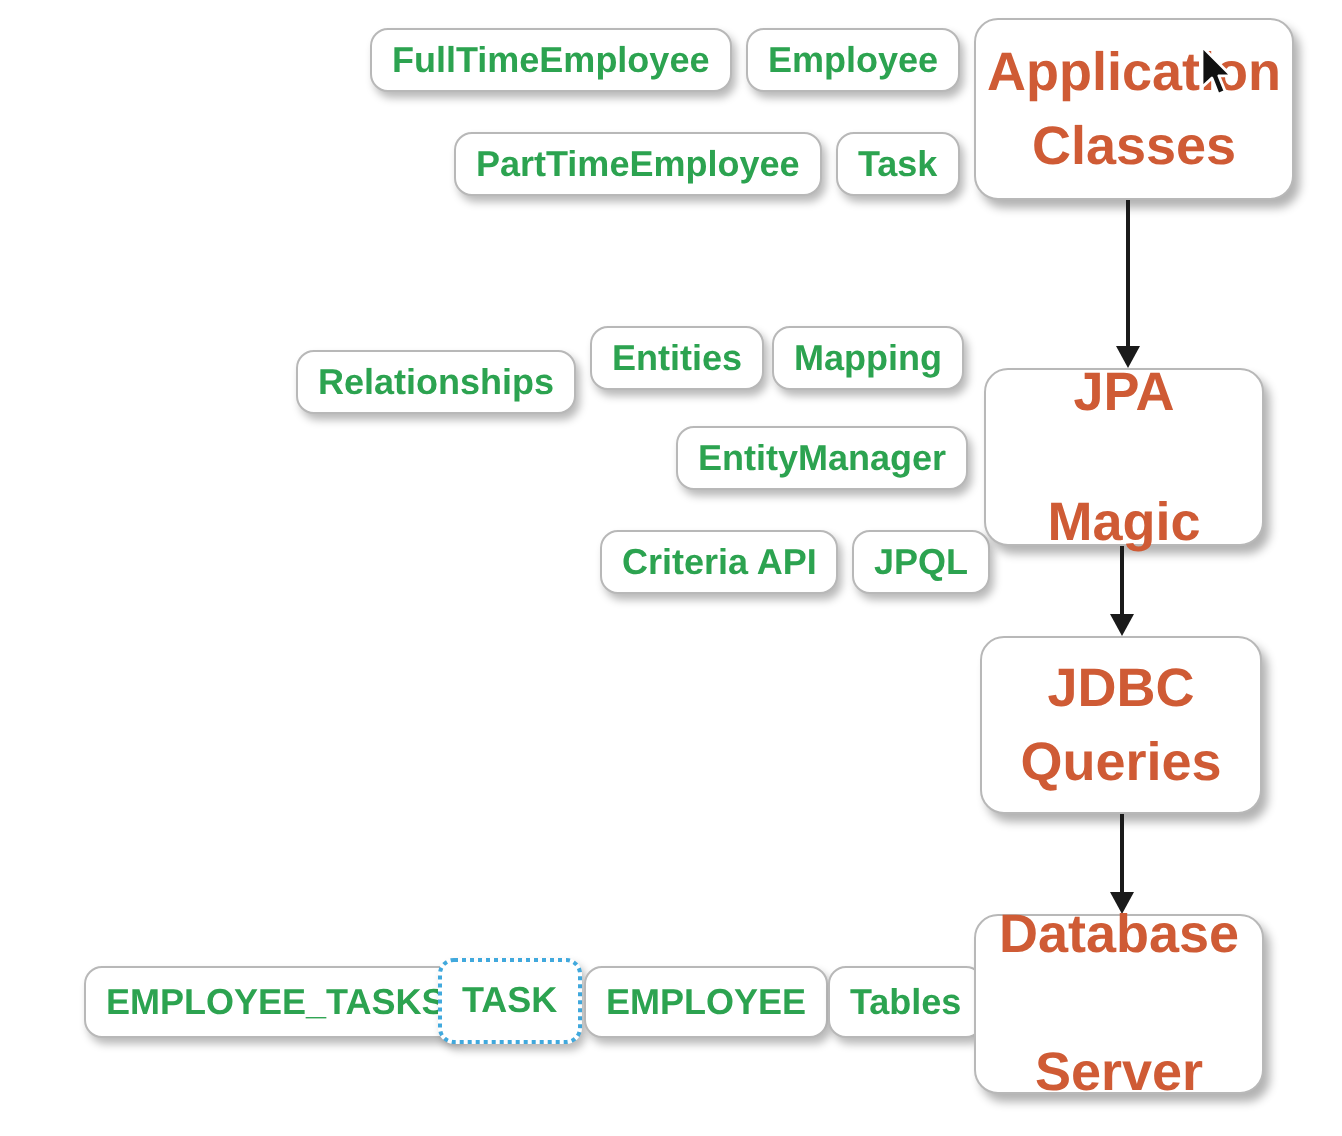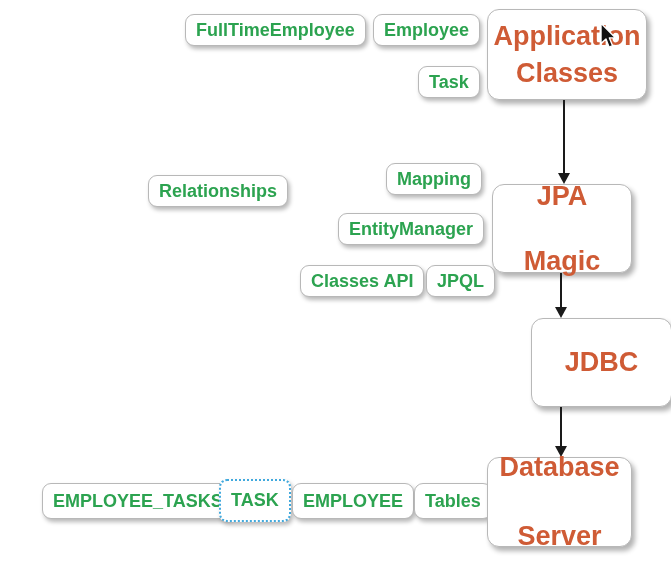--- a/index.html
+++ b/index.html
@@ -85,28 +85,30 @@
   }
 </style>
 </head>
 <body>
 
 <div class="canvas">
 
   <div class="gnode" style="left:185px; top:14px;">FullTimeEmployee</div>
   <div class="gnode" style="left:373px; top:14px;">Employee</div>
 
+  <div class="gnode" style="left:227px; top:66px;">PartTimeEmployee</div>
   <div class="gnode" style="left:418px; top:66px;">Task</div>
 
   <div class="gnode" style="left:148px; top:163px;margin-top:12px;">Relationships</div>
+  <div class="gnode" style="left:295px; top:163px;">Entities</div>
   <div class="gnode" style="left:338px; top:213px;">EntityManager</div>
 
   <div class="gnode" style="left:386px; top:163px;">Mapping</div>
 
-  <div class="gnode" style="left:300px; top:265px;">Classes API</div>
+  <div class="gnode" style="left:300px; top:265px;">Criteria API</div>
   <div class="gnode" style="left:426px; top:265px;text-align:right;">JPQL</div>
 
   <div class="gnode table-row" style="left:42px; top:483px;">EMPLOYEE_TASKS</div>
   <div class="gnode table-row selected" style="left:219px; top:479px; height:43px;">TASK</div>
   <div class="gnode table-row" style="left:292px; top:483px;">EMPLOYEE</div>
   <div class="gnode table-row" style="left:414px; top:483px;">Tables</div>
 
   <div class="fnode" style="left:487px; top:9px; width:160px; height:91px;">
     <span>Application</span>
     <span>Classes</span>
@@ -120,22 +122,23 @@
   <div class="fnode" style="left:492px; top:184px; width:140px; height:89px;gap:28px;">
     <span>JPA</span>
     <span>Magic</span>
   </div>
 
   <div class="arrow" style="left:555px; top:273px; height:45px;">
     <div class="arrow-line"></div>
     <div class="arrow-head"></div>
   </div>
 
-  <div class="fnode" style="left:490px; top:318px; width:141px; height:89px;margin-left:41px;">
+  <div class="fnode" style="left:490px; top:318px; width:141px; height:89px;">
     <span>JDBC</span>
+    <span>Queries</span>
   </div>
 
   <div class="arrow" style="left:555px; top:407px; height:50px;">
     <div class="arrow-line"></div>
     <div class="arrow-head"></div>
   </div>
 
   <div class="fnode" style="left:487px; top:457px; width:145px; height:90px;gap:32px;">
     <span>Database</span>
     <span>Server</span>

